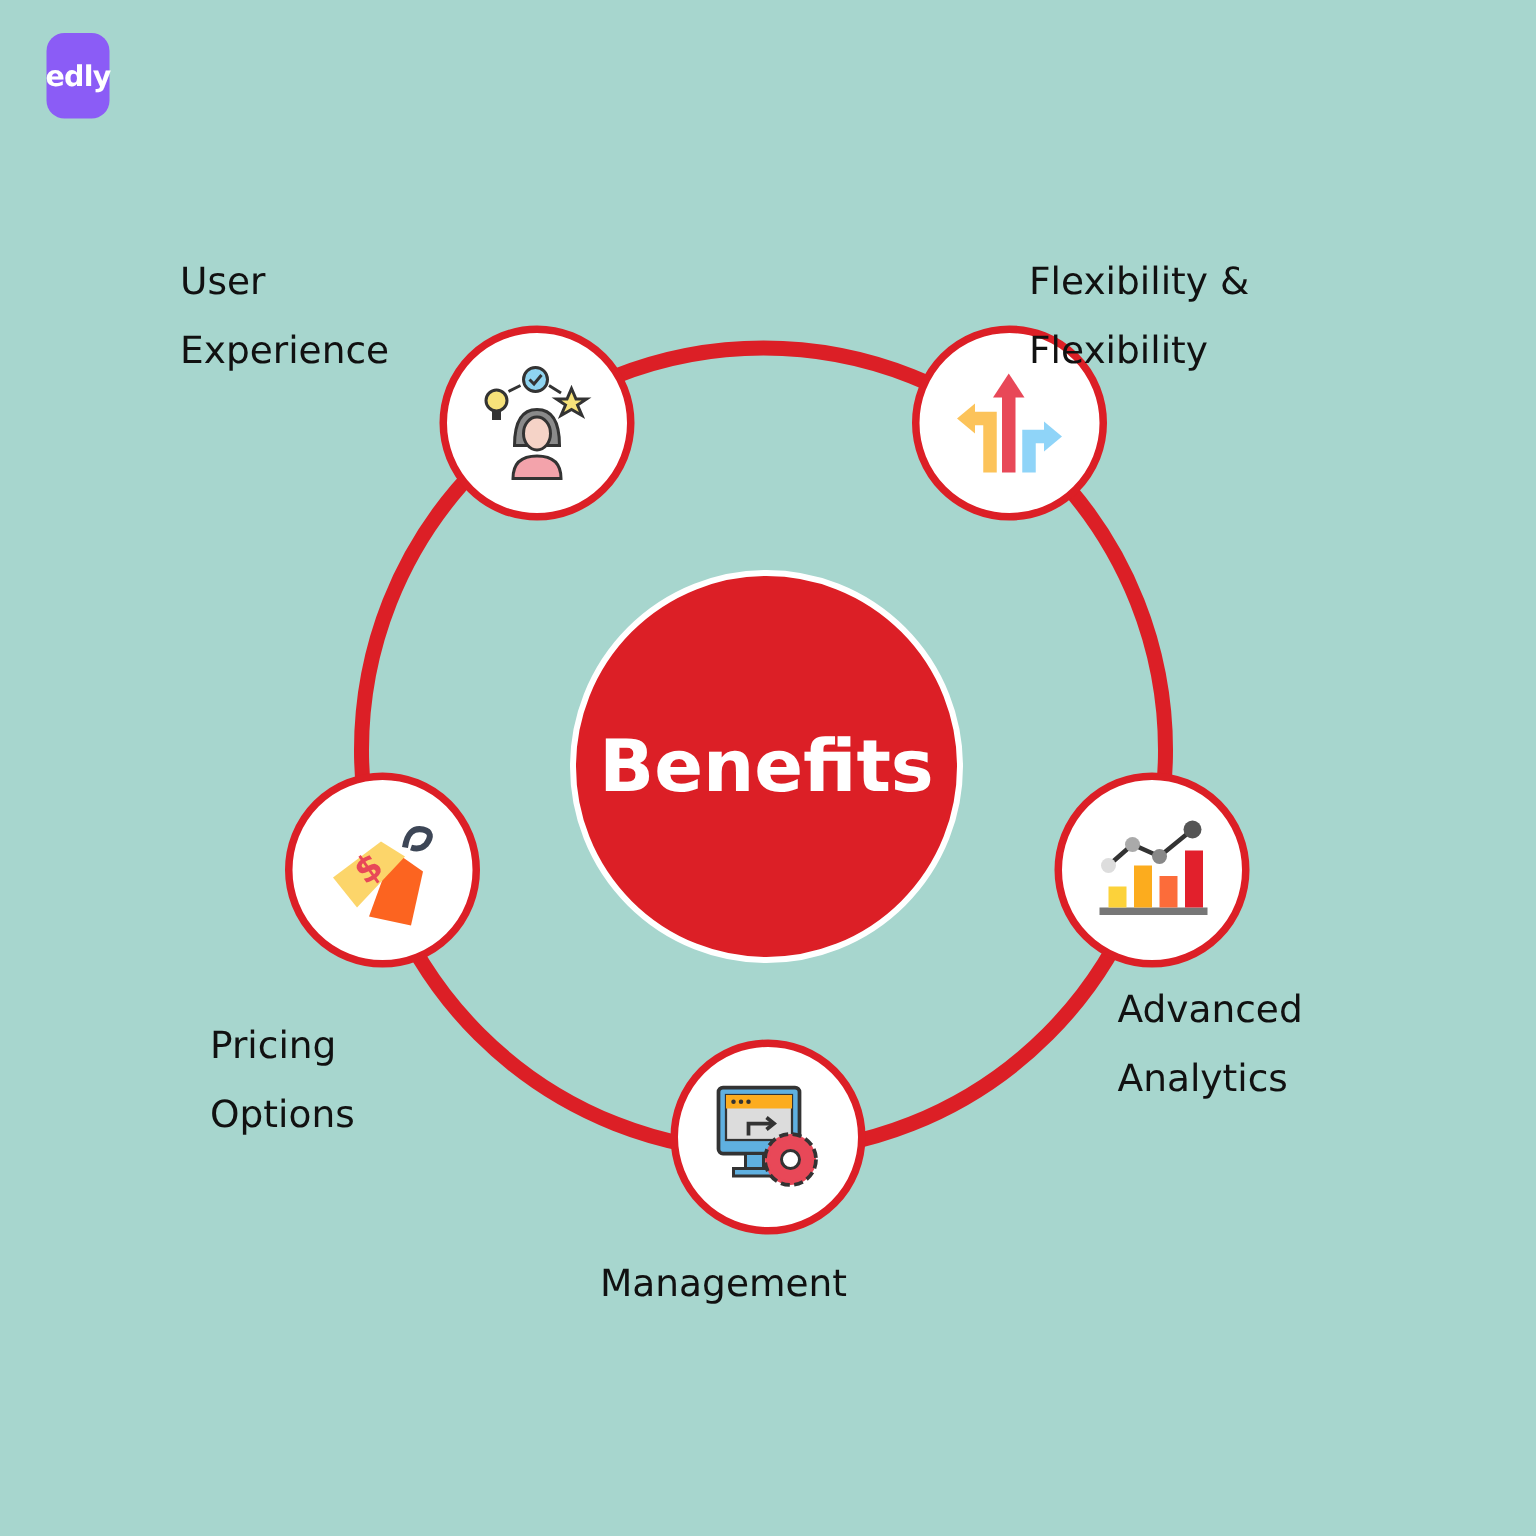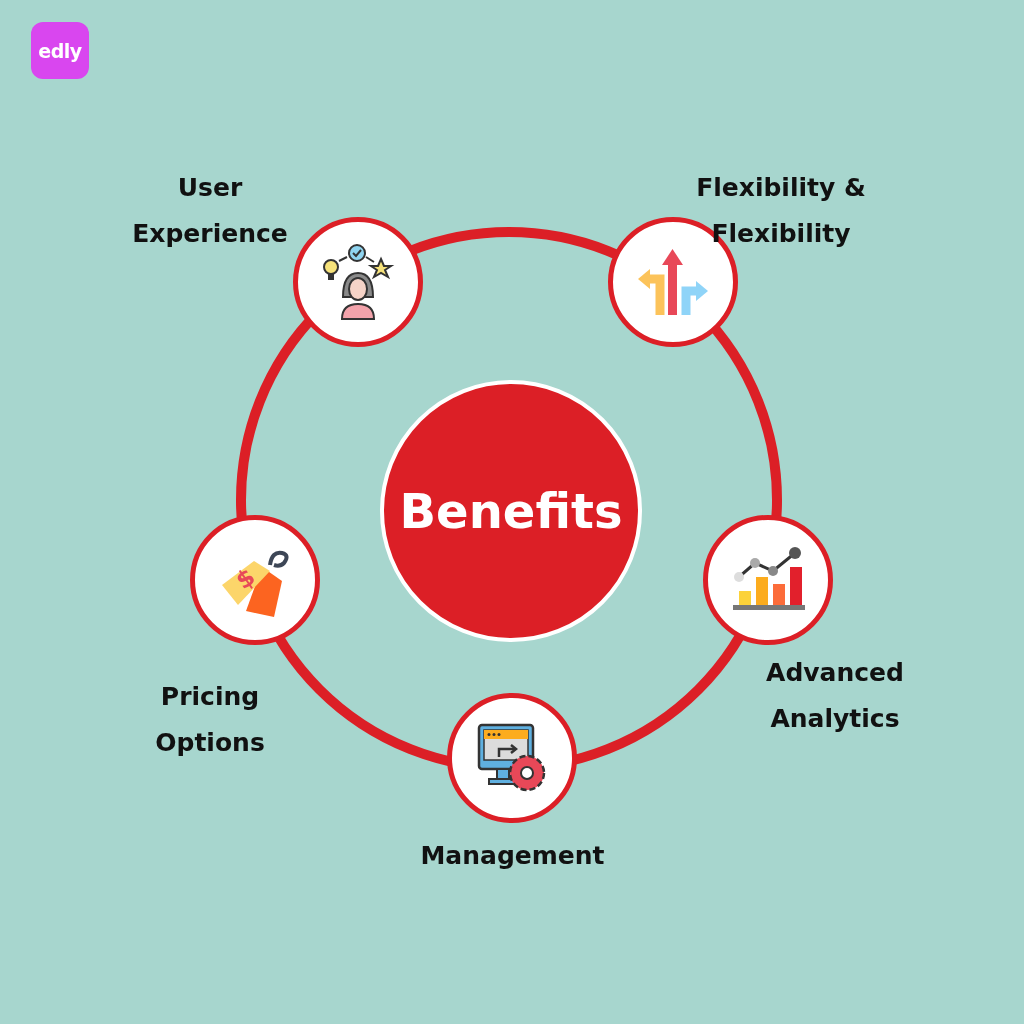--- a/index.html
+++ b/index.html
@@ -4,42 +4,42 @@
 <style>
   html, body { margin: 0; padding: 0; }
   body {
     width: 1024px; height: 1024px; overflow: hidden;
     background: #a7d6ce;
     position: relative;
     font-family: "DejaVu Sans", sans-serif;
   }
   .logo {
     position: absolute; left: 31px; top: 22px;
-    width: 58px; height: 57px; border-radius: 12px;
-    background: #d946ef;
+    width: 42px; height: 57px; border-radius: 12px;
+    background: #8b5cf6;
     display: flex; align-items: center; justify-content: center;
     color: #fff; font-weight: bold; font-size: 19px; letter-spacing: -0.5px;
   }
   .ring-svg { position: absolute; left: 0; top: 0; }
   .center-circle {
     position: absolute; left: 380px; top: 380px;
     width: 254px; height: 254px; border-radius: 50%;
     background: #dc1f26; border: 4px solid #ffffff;
     display: flex; align-items: center; justify-content: center;
     color: #fff; font-size: 48px; font-weight: bold;
   }
   .node {
     position: absolute; width: 120px; height: 120px; border-radius: 50%;
     background: #ffffff; border: 5px solid #dc1f26;
     display: flex; align-items: center; justify-content: center;
   }
   .node svg { width: 86px; height: 86px; }
   .label {
-    position: absolute; text-align: center; color: #111;
-    font-size: 25px; font-weight: bold; line-height: 46px; white-space: nowrap;
+    position: absolute; color: #111;
+    font-size: 25px; font-weight: normal; line-height: 46px; white-space: nowrap;
   }
   .label span { display: block; }
 </style>
 </head>
 <body>
 
 <div class="logo">edly</div>
 
 <svg class="ring-svg" width="1024" height="1024">
   <circle cx="509" cy="500" r="268" fill="none" stroke="#dc1f26" stroke-width="10"></circle>

